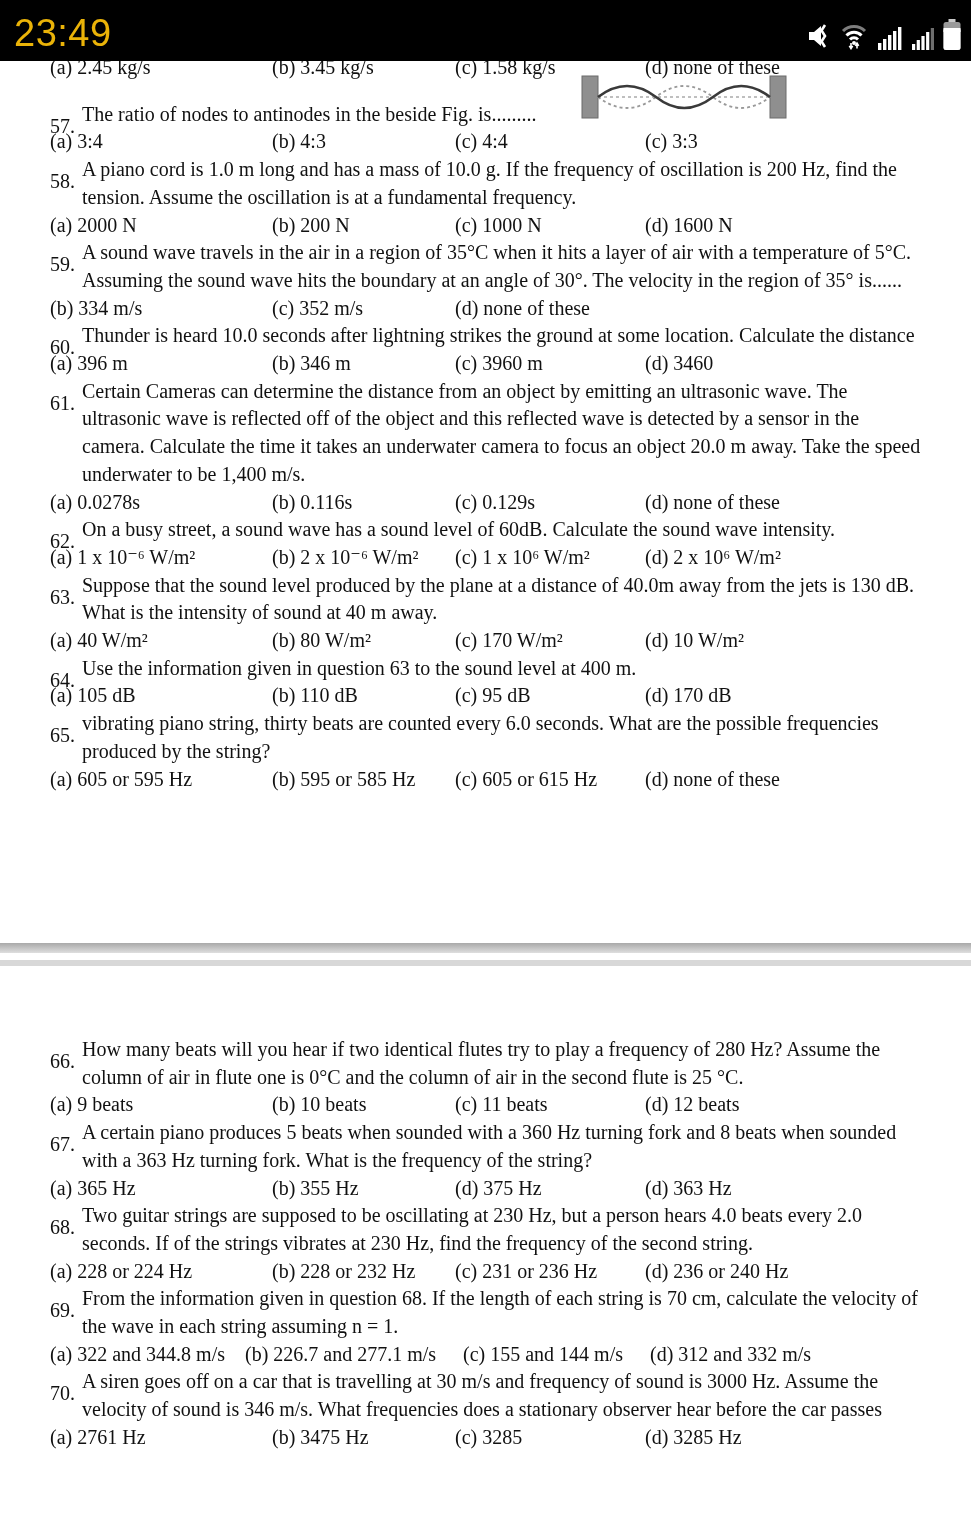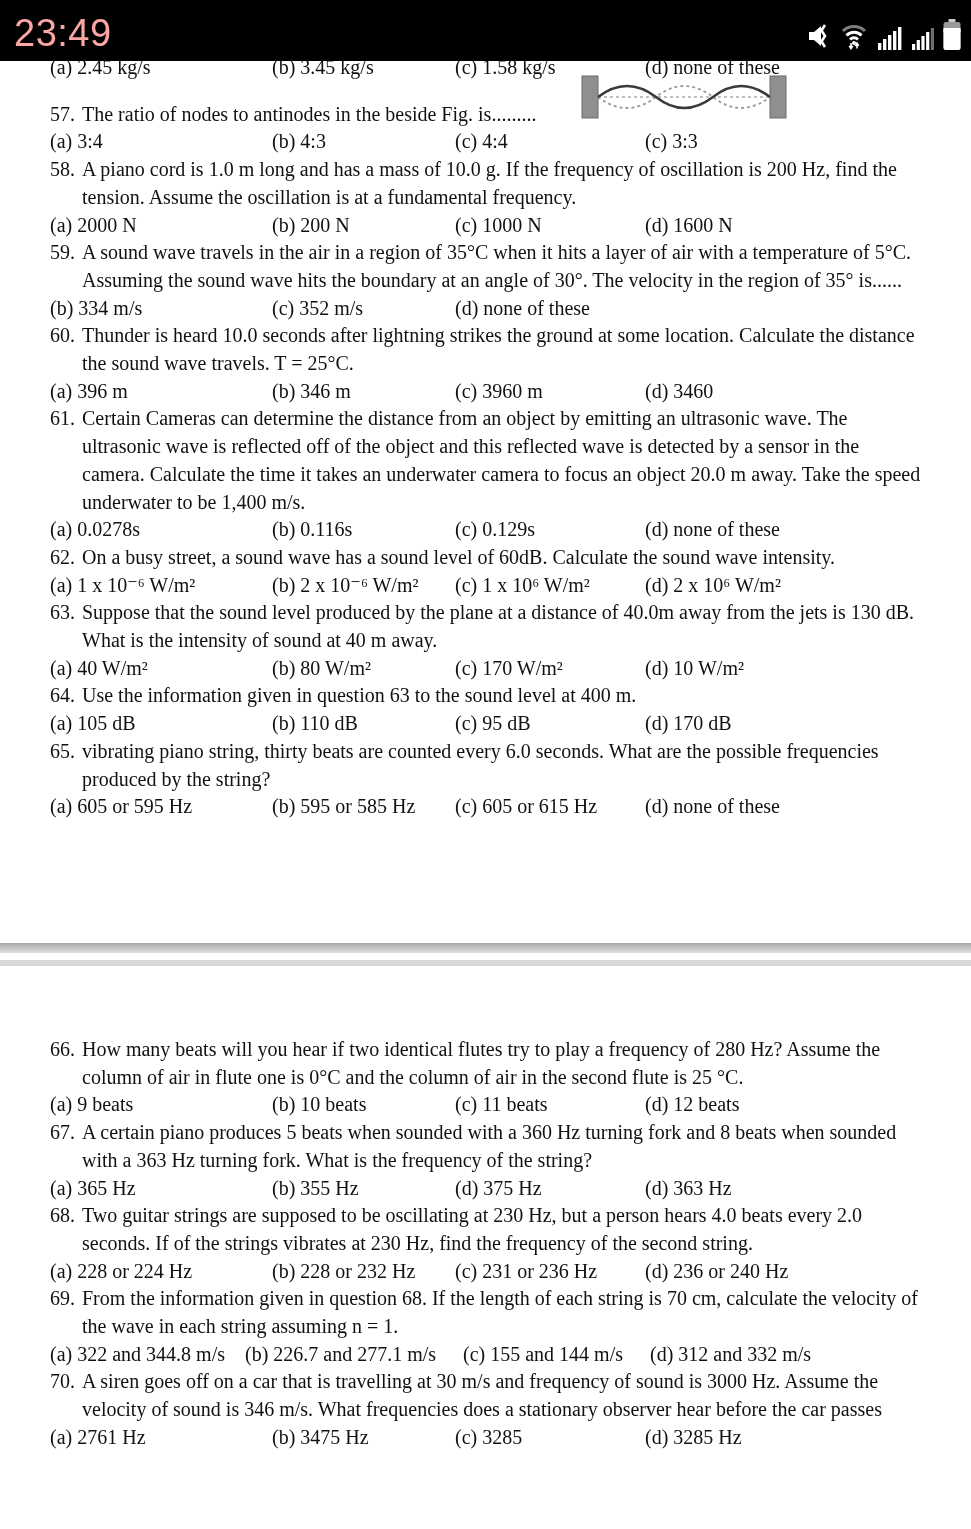--- a/index.html
+++ b/index.html
@@ -7,38 +7,38 @@
     width:971px;height:1529px;position:relative;overflow:hidden;
     background:#ffffff;color:#111;
     font-family:"Liberation Serif","DejaVu Serif",serif;
   }
   
   .statusbar{
     position:absolute;top:0;left:0;width:971px;height:61px;
     background:#000;z-index:10;display:flex;align-items:center;
   }
   .time{
-    color:#fca5a5;font-family:"Liberation Sans","DejaVu Sans",sans-serif;
+    color:#eab308;font-family:"Liberation Sans","DejaVu Sans",sans-serif;
     font-size:38px;font-weight:400;margin-left:14px;margin-top:6px;letter-spacing:.5px;
   }
   .sicons{margin-left:auto;margin-right:10px;display:flex;align-items:flex-end;gap:8px;margin-top:8px;}
   .sicons svg{display:block;}
   
   .doc{position:absolute;top:61px;left:0;width:971px;height:1088px;background:#fff;z-index:1;}
   .page1{position:relative;height:889px;}
   .page2{position:relative;padding-top:70px;}
   .opts{
     display:grid;grid-template-columns:222px 183px 190px auto;
     padding-left:50px;font-size:20px;line-height:27.7px;white-space:nowrap;
   }
   .opts.first{margin-top:-7px;}
   .opts.wide69{grid-template-columns:195px 218px 187px auto;}
   .q{position:relative;padding-left:82px;font-size:20px;line-height:27.7px;}
   .q.mt{margin-top:19px;}
-  .qnum{position:absolute;left:50px;top:0;}
+  .qnum{position:absolute;left:50px;top:12px;}
   .qline{white-space:nowrap;}
   
   .fig57{position:absolute;left:578px;top:19px;}
   
   .pagebreak{width:971px;}
   .pb-bar1{height:10px;background:linear-gradient(#a9a9a9,#dedede);}
   .pb-gap{height:7px;background:#fff;}
   .pb-bar2{height:6px;background:#d8d8d8;}
 </style>
 </head>
@@ -131,21 +131,20 @@
     </div>
     <div class="opts">
       <span>(b) 334 m/s</span>
       <span>(c) 352 m/s</span>
       <span>(d) none of these</span>
     </div>
 
     <div class="q">
       <span class="qnum">60.</span>
       <div class="qline">Thunder is heard 10.0 seconds after lightning strikes the ground at some location. Calculate the distance</div>
-      <div class="qline">the sound wave travels. T = 25°C.</div>
     </div>
     <div class="opts">
       <span>(a) 396 m</span>
       <span>(b) 346 m</span>
       <span>(c) 3960 m</span>
       <span>(d) 3460</span>
     </div>
 
     <div class="q">
       <span class="qnum">61.</span>

